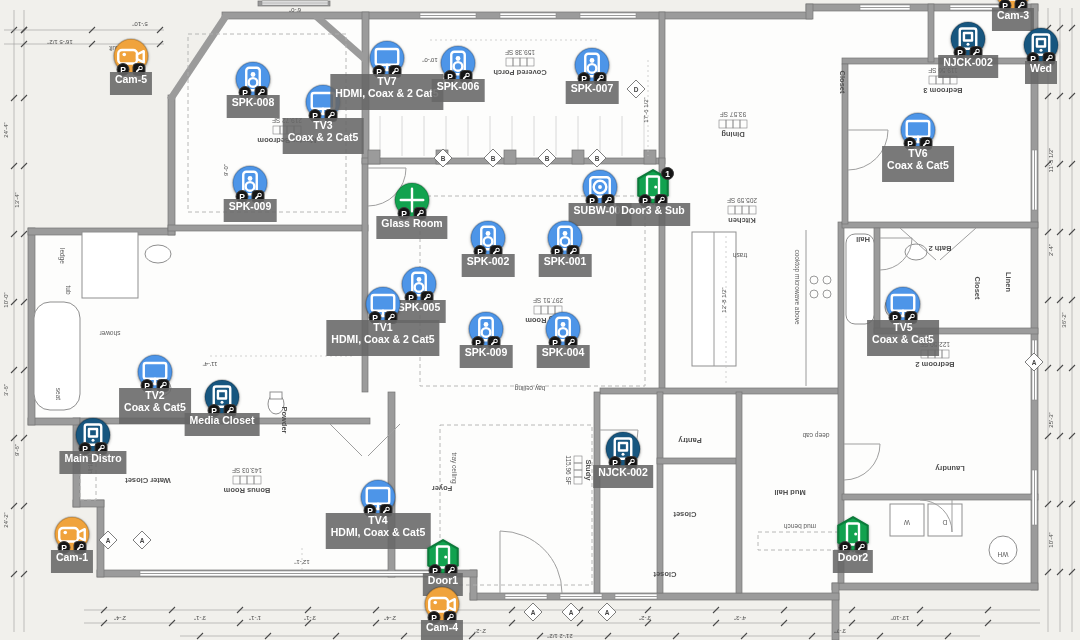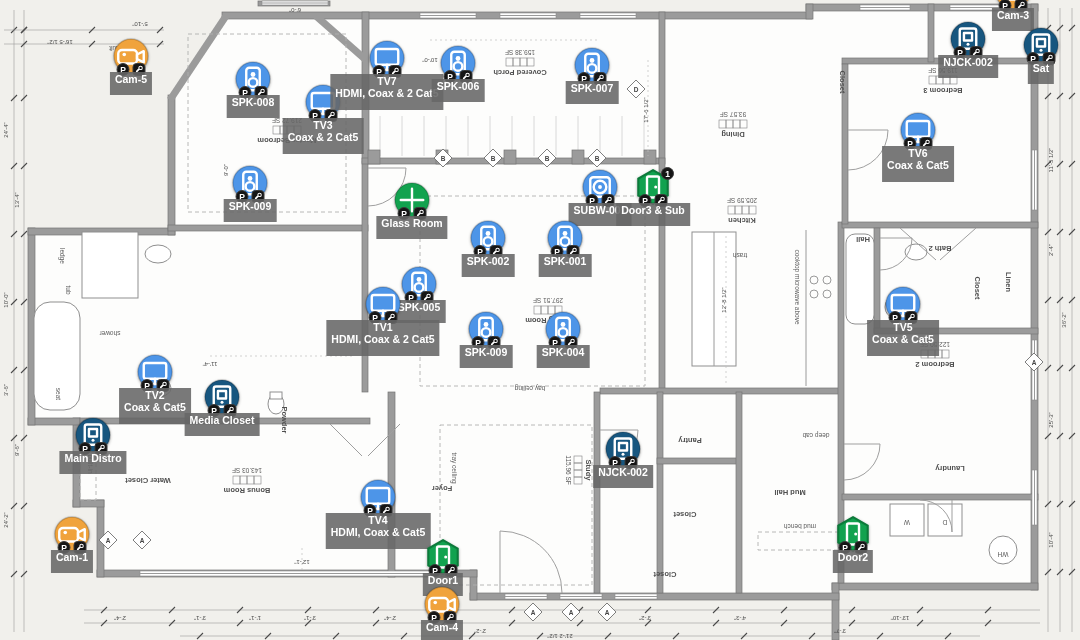--- a/index.html
+++ b/index.html
@@ -641,21 +641,21 @@
         <span class="badges">
           <span class="badge p">P</span>
           <span class="badge tool">
             <svg width="9" height="9" viewBox="0 0 16 16">
               <circle cx="10.8" cy="5.2" r="3" fill="none" stroke="#fff" stroke-width="1.8"></circle>
               <rect x="1.8" y="8" width="8" height="3.2" rx="1.6" transform="rotate(-45 5.8 9.6)" fill="#fff"></rect>
             </svg>
           </span>
         </span>
         <span class="dev-label">
-          <div>Sat</div>
+          <div>Wed</div>
         </span>
       </div>
       <div class="device" style="left: 918px; top: 132px;">
         <span class="icon-wrap"><svg width="36" height="36" viewBox="0 0 24 24">
             <circle cx="12" cy="12" r="11.4" fill="#4d95e8" stroke="rgba(0,0,0,.18)" stroke-width="1"></circle>
             <g class="glyph">
               <rect x="4.5" y="6" width="15" height="10.5" rx="1.5"></rect>
               <path d="M 9 20 L 15 20 M 12 16.5 L 12 20"></path>
             </g>
           </svg></span>

